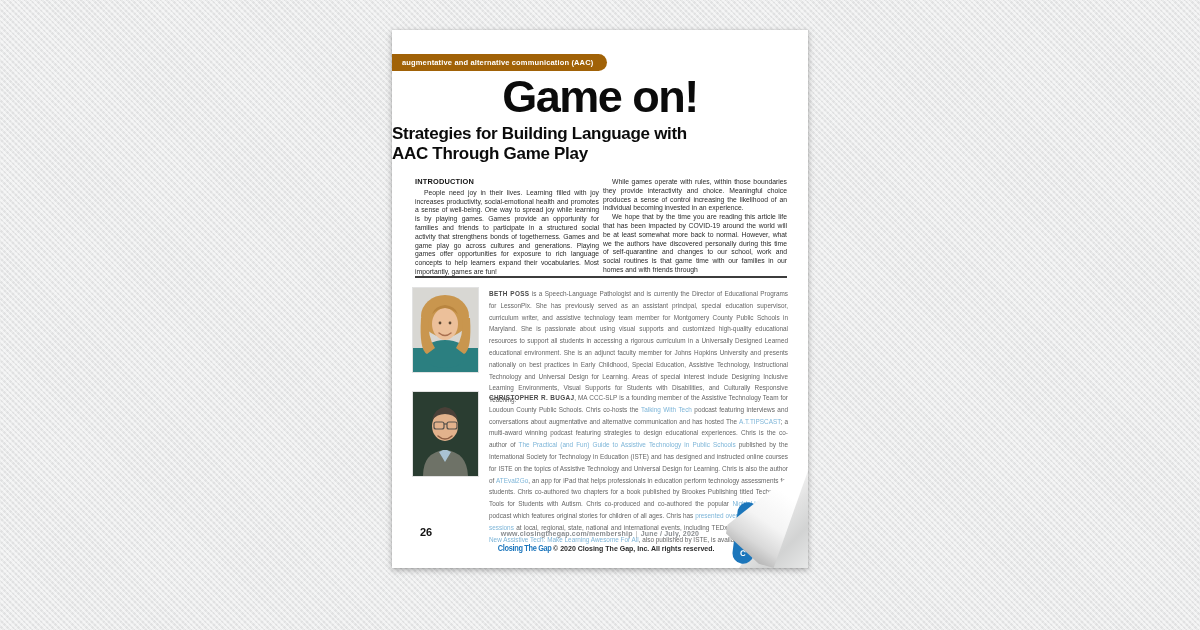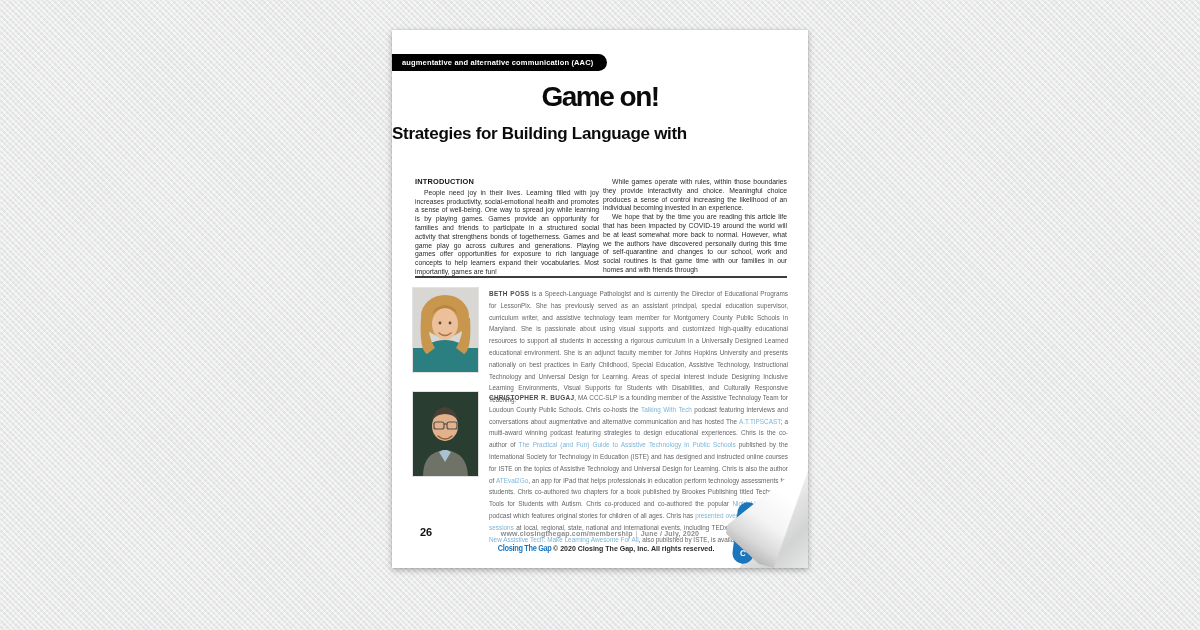--- a/index.html
+++ b/index.html
@@ -15,28 +15,28 @@
 
   .page {
     position:absolute; left:392px; top:30px; width:416px; height:538px;
     background:#ffffff;
     box-shadow:0 2px 6px rgba(0,0,0,.30), 0 0 1px rgba(0,0,0,.2);
   }
 
   .tag {
     position:absolute; left:0; top:24px; height:17px;
     display:inline-block; padding:0 14px 0 10px;
-    background:#000000; border-radius:0 9px 9px 0;
+    background:#a16207; border-radius:0 9px 9px 0;
     color:#fff; font-size:7.5px; font-weight:bold; line-height:17px;
     letter-spacing:.15px; white-space:nowrap;
   }
 
   .title {
     position:absolute; top:45px; left:0; right:0; text-align:center;
-    font-size:28px; line-height:44px; font-weight:bold; letter-spacing:-1.5px;
+    font-size:45px; line-height:44px; font-weight:bold; letter-spacing:-1.5px;
     color:#0b0b0b;
   }
   .subtitle {
     position:absolute; top:94px; left:0; right:0; text-align:left;
     font-size:17px; line-height:20px; font-weight:bold; letter-spacing:-.3px;
     color:#0b0b0b;
   }
 
   .columns {
     position:absolute; top:148px; left:23px; width:372px;
@@ -98,20 +98,21 @@
 </head>
 <body>
 
 <div class="page">
 
   <div class="tag">augmentative and alternative communication (AAC)</div>
 
   <h1 class="title">Game on!</h1>
   <div class="subtitle">
     <div>Strategies for Building Language with</div>
+    <div>AAC Through Game Play</div>
   </div>
 
   <div class="columns">
     <div class="col">
       <div class="intro-heading">INTRODUCTION</div>
       <p>People need joy in their lives. Learning filled with joy increases productivity, social-emotional health and promotes a sense of well-being. One way to spread joy while learning is by playing games. Games provide an opportunity for families and friends to participate in a structured social activity that strengthens bonds of togetherness. Games and game play go across cultures and generations. Playing games offer opportunities for exposure to rich language concepts to help learners expand their vocabularies. Most importantly, games are fun!</p>
     </div>
     <div class="col">
       <p>While games operate with rules, within those boundaries they provide interactivity and choice. Meaningful choice produces a sense of control increasing the likelihood of an individual becoming invested in an experience.</p>
       <p>We hope that by the time you are reading this article life that has been impacted by COVID-19 around the world will be at least somewhat more back to normal. However, what we the authors have discovered personally during this time of self-quarantine and changes to our school, work and social routines is that game time with our families in our homes and with friends through</p>

